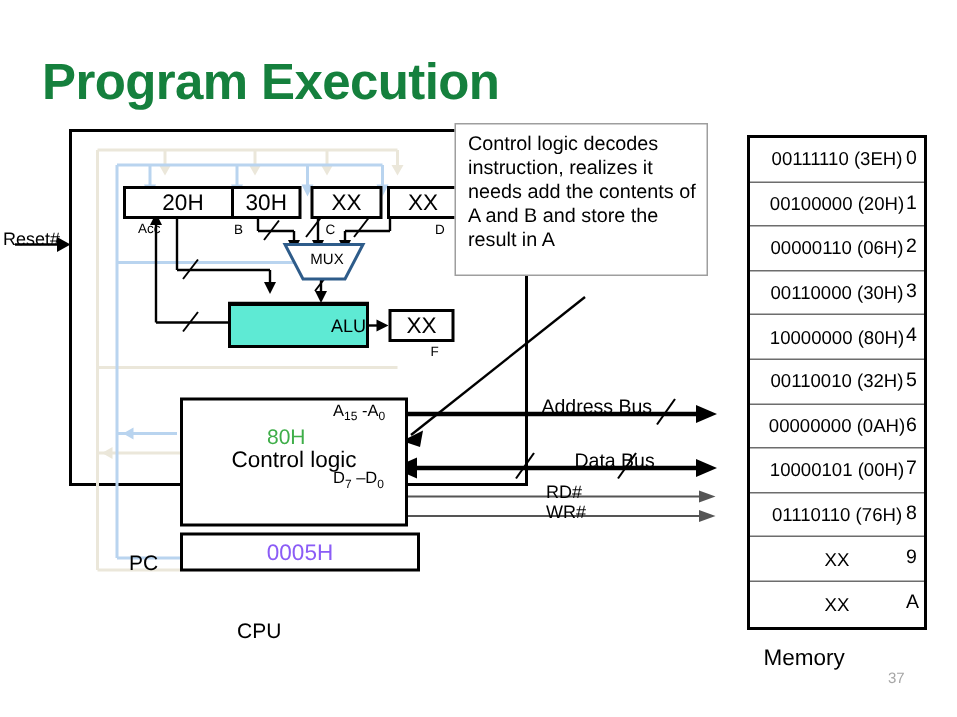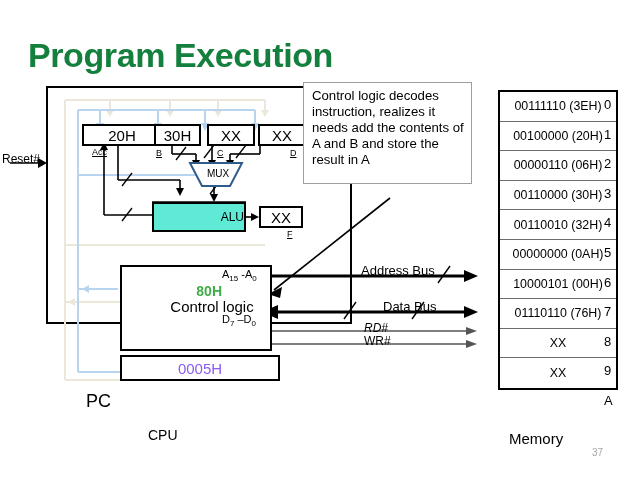--- a/index.html
+++ b/index.html
@@ -25,39 +25,37 @@
 
   
   #cpu-box{
     left:46px; top:86px;
     width:306px; height:238px;
     border:2px solid #000;
     box-sizing:border-box;
     background:transparent;
   }
   #cpu-label{
-    left:148px; top:412px;
+    left:158px; top:412px;
     font-size:14px;
-    margin-top:15px;
   }
 
   
   .reg{
     border:2px solid #000;
     box-sizing:border-box;
     background:#fff;
     text-align:center;
     font-size:15px;
     line-height:1;
     display:flex;align-items:center;justify-content:center;
   }
   .reg-sub{
     font-size:9px;
     color:#000;
-    text-decoration:underline;
   }
 
   
   #alu-box{
     left:152px; top:202px;
     width:94px; height:30px;
     border:2px solid #000;
     box-sizing:border-box;
     background:#5eead4;
     display:flex;align-items:center;justify-content:flex-end;
@@ -71,30 +69,29 @@
   
   #ctrl-box{
     left:120px; top:265px;
     width:152px; height:86px;
     border:2px solid #000;
     box-sizing:border-box;
     background:#fff;
   }
   #ctrl-80h{
     left:178px; top:283px;
-    width:44px; text-align:right;
+    width:44px; text-align:left;
     font-size:14px;
     color:#3FAE49;
-    font-weight:bold;
+    font-weight:normal;
   }
   #ctrl-name{
     left:120px; top:298px;
     width:152px; text-align:center;
     font-size:15px;
-    margin-left:16px;
   }
   #addr-range{
     left:222px; top:268px;
     font-size:11px;
   }
   #data-range{
     left:222px; top:313px;
     font-size:11px;
   }
   sub{font-size:8px;}
@@ -103,42 +100,42 @@
   #pc-box{
     left:120px; top:355px;
     width:160px; height:26px;
     border:2px solid #000;
     box-sizing:border-box;
     background:#fff;
     display:flex;align-items:center;justify-content:center;
     font-size:15px;
     color:#ED5A30;
   }
-  #pc-label{left:86px;top:367px;font-size:18px;margin-top:24px;}
+  #pc-label{left:86px;top:367px;font-size:14px;}
   #reset-label{left:2px;top:152px;font-size:12px;}
 
   
   #callout{
     left:303px; top:82px;
     width:169px; height:102px;
     border:1px solid #9e9e9e;
     box-sizing:border-box;
     background:#fff;
     padding:5px 6px 0 8px;
     font-size:13.2px;
     line-height:1.21;
     color:#000;
     z-index:6;
   }
 
   
   .buslabel{font-size:13px;}
   #lbl-address{left:361px;top:263px;}
   #lbl-data{left:383px;top:299px;}
-  #lbl-rd{left:364px;top:321px;font-size:12px;font-style:italic;}
+  #lbl-rd{left:364px;top:321px;font-size:12px;}
   #lbl-wr{left:364px;top:334px;font-size:12px;}
 
   
   #mem-table{
     left:478px; top:90px;
     width:120px;
     border:2px solid #000;
     box-sizing:border-box;
     background:#fff;
     margin-left:20px;
@@ -359,20 +356,23 @@
       <span>00111110 (3EH)</span>
     </div>
     <div class="mem-cell">
       <span>00100000 (20H)</span>
     </div>
     <div class="mem-cell">
       <span>00000110 (06H)</span>
     </div>
     <div class="mem-cell">
       <span>00110000 (30H)</span>
+    </div>
+    <div class="mem-cell">
+      <span>10000000 (80H)</span>
     </div>
     <div class="mem-cell">
       <span>00110010 (32H)</span>
     </div>
     <div class="mem-cell">
       <span>00000000 (0AH)</span>
     </div>
     <div class="mem-cell">
       <span>10000101 (00H)</span>
     </div>

